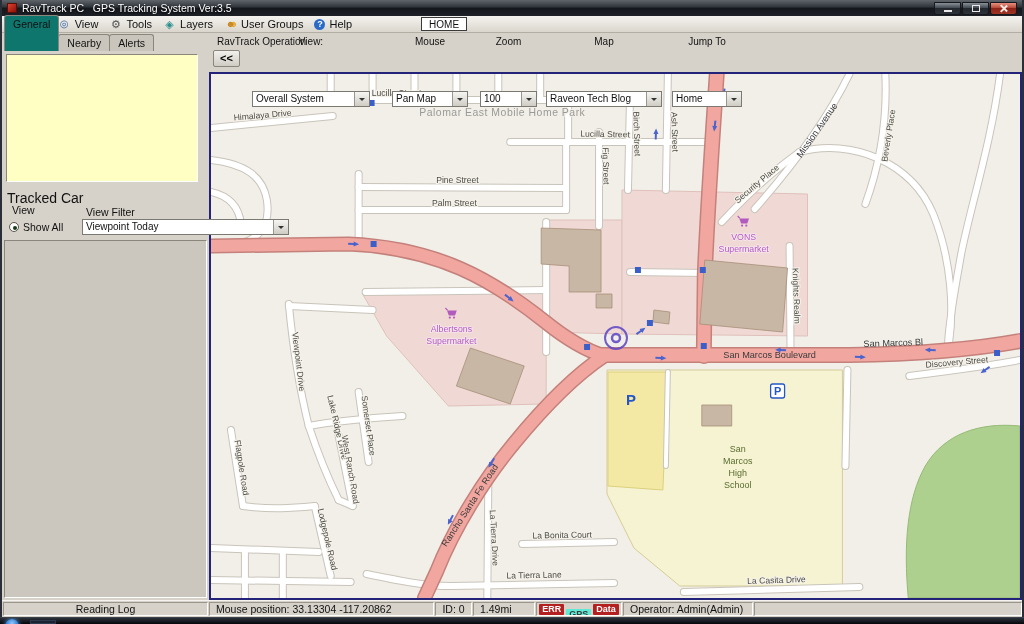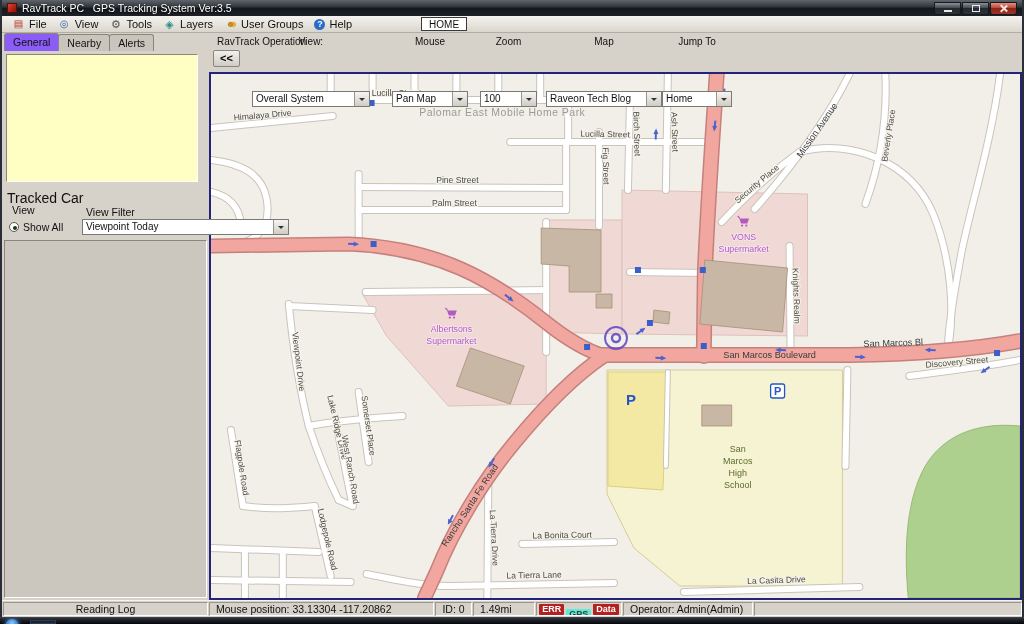--- a/index.html
+++ b/index.html
@@ -39,21 +39,21 @@
   .help-icon::before{content:"?";}
   .home-box{margin-left:62px;background:#fff;border:1px solid #3a3a3a;padding:0 7px;height:14px;line-height:13px;font-size:10px;}
 
   .main{flex:1 1 auto;display:flex;min-height:0;}
 
   
   .sidebar{width:207px;flex:0 0 auto;position:relative;background:#d6d2c9;}
   .tabs{position:absolute;left:2px;top:1px;display:flex;align-items:flex-end;height:17px;}
   .tab{padding:2px 8px 2px 8px;font-size:10.5px;border:1px solid #8a867c;border-bottom:none;
     background:#c9c5bc;border-radius:3px 3px 0 0;margin-right:-1px;position:relative;}
-  .tab.active{background:#8b5cf6;z-index:2;padding-bottom:3px;}
+  .tab.active{background:#0f766e;z-index:2;padding-bottom:21px;}
   .memo{position:absolute;left:4px;top:21px;width:192px;height:128px;background:#ffffc4;
     border:1px solid;border-color:#8a867c #ffffff #ffffff #8a867c;}
   .lbl-tracked{position:absolute;left:5px;top:157px;font-size:14px;}
   .lbl-view{position:absolute;left:10px;top:171px;font-size:10.5px;}
   .lbl-viewfilter{position:absolute;left:84px;top:173px;font-size:10.5px;}
   .radio-row{position:absolute;left:7px;top:188px;display:flex;align-items:center;gap:4px;font-size:10.5px;}
   .radio{width:10px;height:10px;border-radius:50%;border:1px solid #5a564c;background:#fff;position:relative;flex:0 0 auto;}
   .radio::after{content:"";position:absolute;left:2.5px;top:2.5px;width:4px;height:4px;border-radius:50%;background:#1a3a1a;}
   .filter-combo{position:absolute;left:80px;top:186px;width:114px;}
   .list-panel{position:absolute;left:2px;top:207px;width:203px;bottom:2px;background:#cbc7bf;
@@ -204,21 +204,21 @@
                 <div class="combo-btn"></div>
               </div>
             </div>
             <div class="tb-field" style="width: 116px; margin-left: 9px;">
               <div class="tb-label">Map</div>
               <div class="combo">
                 <div class="combo-value">Raveon Tech Blog</div>
                 <div class="combo-btn"></div>
               </div>
             </div>
-            <div class="tb-field" style="width: 70px; ">
+            <div class="tb-field" style="width: 70px; margin-left: 10px;">
               <div class="tb-label">Jump To</div>
               <div class="combo">
                 <div class="combo-value">Home</div>
                 <div class="combo-btn"></div>
               </div>
             </div>
           </div>
       </div>
       <div class="map-panel">
         <svg id="map-svg" viewBox="0 0 811 524" preserveAspectRatio="none">

